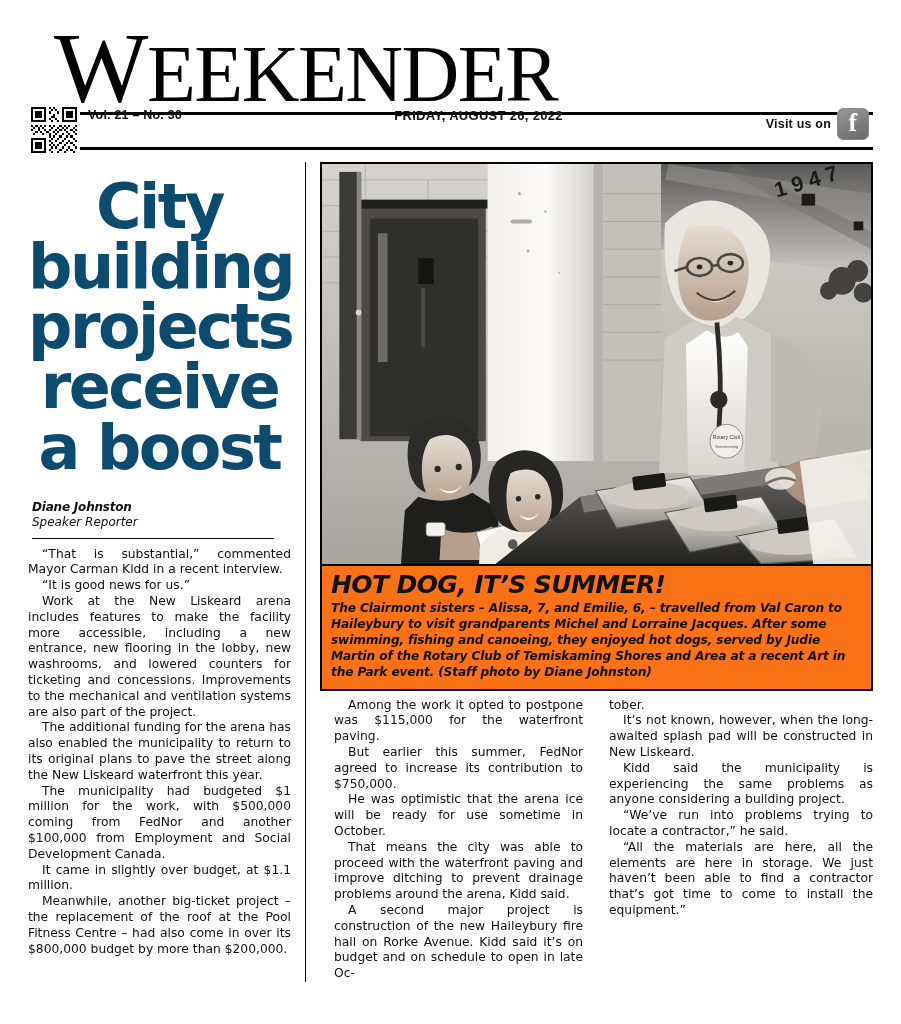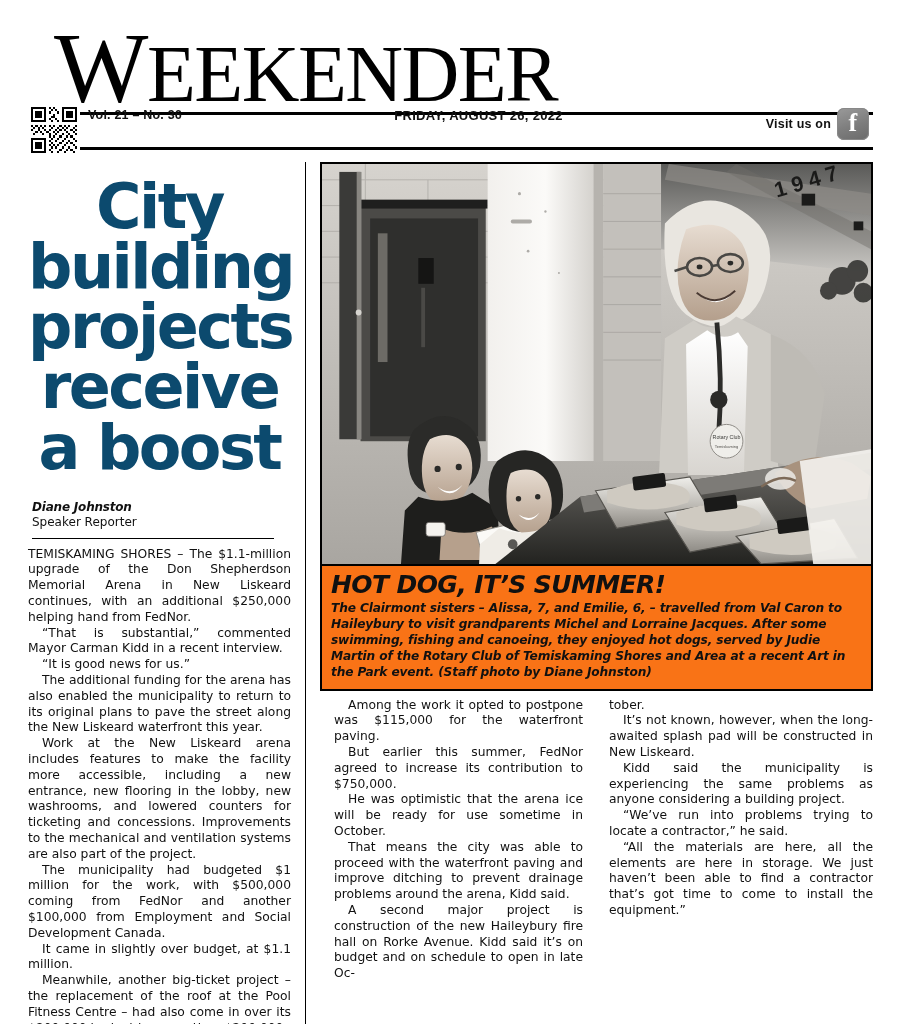--- a/index.html
+++ b/index.html
@@ -116,20 +116,21 @@
     font-weight: 700;
     font-style: italic;
     font-size: 12px;
     letter-spacing: -0.2px;
     margin-top: 22px;
   }
   .byline .role {
     font-family: "DejaVu Sans", sans-serif;
     font-size: 12px;
     margin-top: 1px;
+    font-style: italic;
   }
   .byline-rule {
     border-top: 1.5px solid #000;
     width: 92%;
     margin: 9px 0 8px 4px;
   }
 
   
   .col-photo {
     flex: 1 1 auto;
@@ -324,25 +325,24 @@
   <div class="top-area">
 
     <div class="left-stack">
       <h1 class="headline">City building projects receive a boost</h1>
       <div class="byline">
         <div class="name">Diane Johnston</div>
         <div class="role">Speaker Reporter</div>
       </div>
       <div class="byline-rule"></div>
       <div class="bcol" id="c1">
-          <p class="lead">TEMISKAMING SHORES – The $1.1-million upgrade of the Don Shepherdson Memorial Arena in New Liskeard continues, with an additional $250,000 helping hand from FedNor.</p>
           <p>“That is substantial,” commented Mayor Carman Kidd in a recent interview.</p>
           <p>“It is good news for us.”</p>
+          <p>Work at the New Liskeard arena includes features to make the facility more accessible, including a new entrance, new flooring in the lobby, new washrooms, and lowered counters for ticketing and concessions. Improvements to the mechanical and ventilation systems are also part of the project.</p>
           <p>The additional funding for the arena has also enabled the municipality to return to its original plans to pave the street along the New Liskeard waterfront this year.</p>
-          <p>Work at the New Liskeard arena includes features to make the facility more accessible, including a new entrance, new flooring in the lobby, new washrooms, and lowered counters for ticketing and concessions. Improvements to the mechanical and ventilation systems are also part of the project.</p>
           <p>The municipality had budgeted $1 million for the work, with $500,000 coming from FedNor and another $100,000 from Employment and Social Development Canada.</p>
           <p>It came in slightly over budget, at $1.1 million.</p>
           <p>Meanwhile, another big-ticket project – the replacement of the roof at the Pool Fitness Centre – had also come in over its $800,000 budget by more than $200,000.</p>
         </div>
     </div>
 
     <div class="col-photo">
       <div class="photo-frame">
         <svg viewBox="0 0 570 404" preserveAspectRatio="none">
           <defs>

